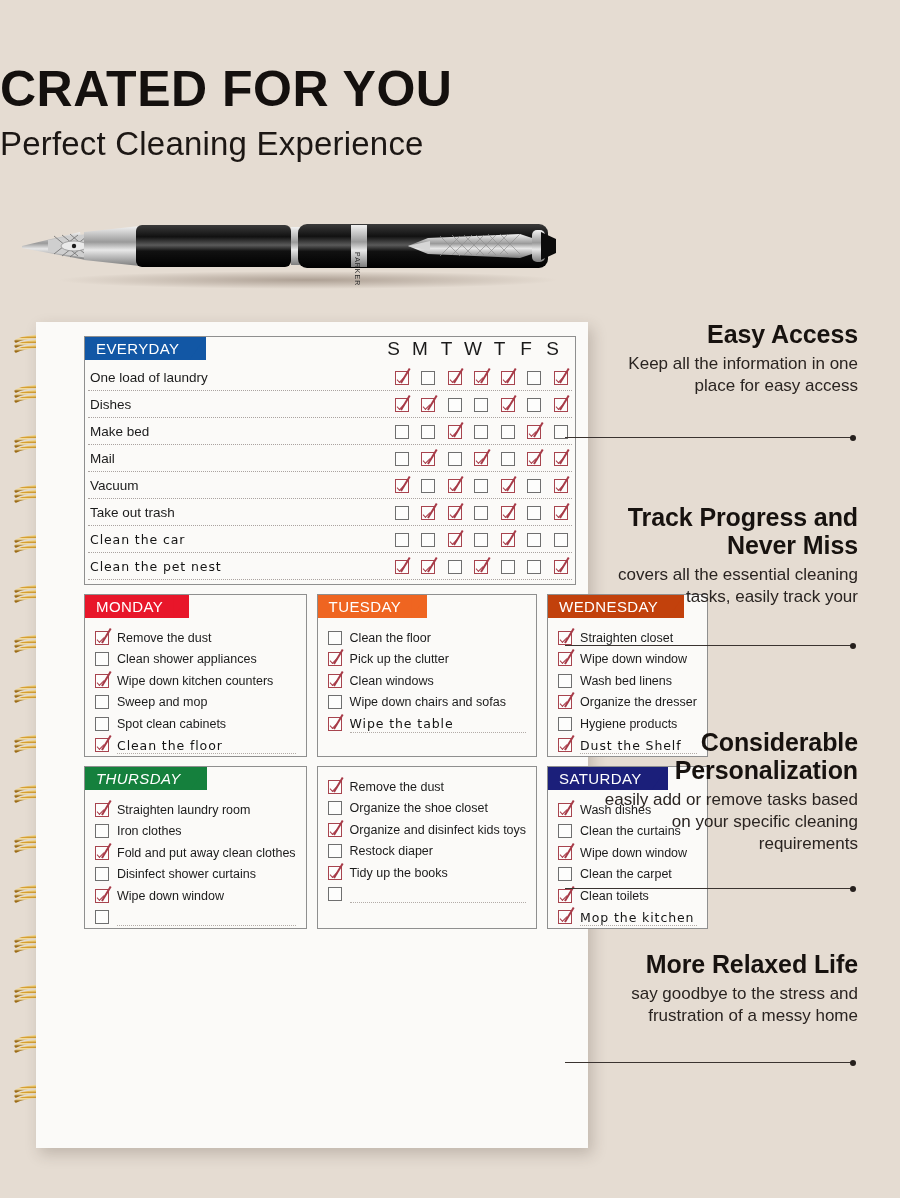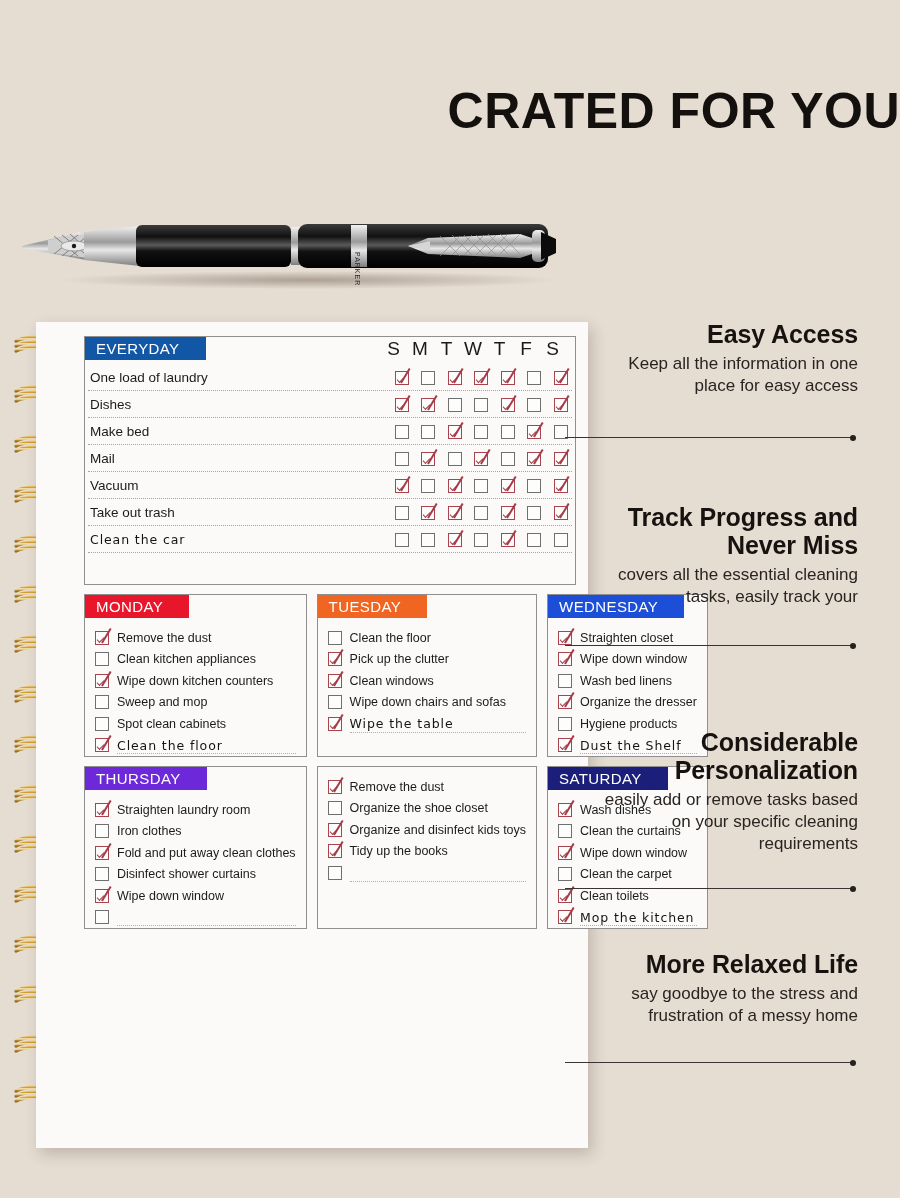--- a/index.html
+++ b/index.html
@@ -7,21 +7,21 @@
   body {
     width: 900px;
     height: 1198px;
     background: #e5dcd2;
     font-family: "Liberation Sans", sans-serif;
     position: relative;
     overflow: hidden;
   }
 
   
-  .header { text-align: right; padding-top: 84px; }
+  .header { text-align: left; padding-top: 62px; }
   .header-title {
     font-size: 50px;
     font-weight: bold;
     letter-spacing: 0.5px;
     color: #14100e;
     line-height: 1.08;
   }
   .header-subtitle {
     font-size: 33px;
     font-weight: 400;
@@ -224,20 +224,21 @@
     width: 6px; height: 6px;
     border-radius: 50%;
     background: #26201d;
   }
 </style>
 </head>
 <body>
 
 <div class="header">
   <div class="header-title">CRATED FOR YOU</div>
+  <div class="header-subtitle">Perfect Cleaning Experience</div>
 </div>
 
 <div class="pen-wrap">
   <svg width="580" height="90" viewBox="0 0 580 90">
     <defs>
       <linearGradient id="barrel" x1="0" y1="0" x2="0" y2="1">
         <stop offset="0%" stop-color="#3b3b3b"></stop>
         <stop offset="28%" stop-color="#111111"></stop>
         <stop offset="48%" stop-color="#5a5a5a"></stop>
         <stop offset="62%" stop-color="#111111"></stop>
@@ -616,34 +617,60 @@
                 <span class="cb on"></span>
               </span>
               <span class="cb-cell">
                 <span class="cb"></span>
               </span>
               <span class="cb-cell">
                 <span class="cb"></span>
               </span>
             </div>
           </div>
+          <div class="ev-row">
+            <div class="ev-label hand" style="font-family: &quot;DejaVu Sans&quot;, sans-serif; letter-spacing: 0.9px;">Clean the pet nest</div>
+            <div class="ev-boxes">
+              <span class="cb-cell">
+                <span class="cb on"></span>
+              </span>
+              <span class="cb-cell">
+                <span class="cb on"></span>
+              </span>
+              <span class="cb-cell">
+                <span class="cb"></span>
+              </span>
+              <span class="cb-cell">
+                <span class="cb on"></span>
+              </span>
+              <span class="cb-cell">
+                <span class="cb"></span>
+              </span>
+              <span class="cb-cell">
+                <span class="cb"></span>
+              </span>
+              <span class="cb-cell">
+                <span class="cb on"></span>
+              </span>
+            </div>
+          </div>
         </div>
     </div>
 
     <div class="days-grid" id="days-grid">
         <div class="panel day-panel">
           <div class="tab-row"><span class="day-tab" style="background: rgb(232, 22, 42);">MONDAY</span></div>
           <div class="day-items">
             <div class="day-item">
               <span class="cb on"></span>
               <span class="day-text">Remove the dust</span>
             </div>
             <div class="day-item">
               <span class="cb"></span>
-              <span class="day-text">Clean kitchen appliances</span>
+              <span class="day-text">Clean shower appliances</span>
             </div>
             <div class="day-item">
               <span class="cb on"></span>
               <span class="day-text">Wipe down kitchen counters</span>
             </div>
             <div class="day-item">
               <span class="cb"></span>
               <span class="day-text">Sweep and mop</span>
             </div>
             <div class="day-item">
@@ -675,21 +702,21 @@
               <span class="cb"></span>
               <span class="day-text">Wipe down chairs and sofas</span>
             </div>
             <div class="day-item hand last-rule">
               <span class="cb on"></span>
               <span class="day-text" style="font-family: &quot;DejaVu Sans&quot;, sans-serif; letter-spacing: 0.9px;">Wipe the table</span>
             </div>
           </div>
         </div>
         <div class="panel day-panel">
-          <div class="tab-row"><span class="day-tab" style="background: #1d4ed8;">WEDNESDAY</span></div>
+          <div class="tab-row"><span class="day-tab" style="background: #c2410c;">WEDNESDAY</span></div>
           <div class="day-items">
             <div class="day-item">
               <span class="cb on"></span>
               <span class="day-text">Straighten closet</span>
             </div>
             <div class="day-item">
               <span class="cb on"></span>
               <span class="day-text">Wipe down window</span>
             </div>
             <div class="day-item">
@@ -704,21 +731,21 @@
               <span class="cb"></span>
               <span class="day-text">Hygiene products</span>
             </div>
             <div class="day-item hand last-rule">
               <span class="cb on"></span>
               <span class="day-text" style="font-family: &quot;DejaVu Sans&quot;, sans-serif; letter-spacing: 0.9px;">Dust the Shelf</span>
             </div>
           </div>
         </div>
         <div class="panel day-panel">
-          <div class="tab-row"><span class="day-tab" style="background: #6d28d9;">THURSDAY</span></div>
+          <div class="tab-row"><span class="day-tab" style="background: #15803d; font-style: italic;">THURSDAY</span></div>
           <div class="day-items">
             <div class="day-item">
               <span class="cb on"></span>
               <span class="day-text">Straighten laundry room</span>
             </div>
             <div class="day-item">
               <span class="cb"></span>
               <span class="day-text">Iron clothes</span>
             </div>
             <div class="day-item">
@@ -745,20 +772,24 @@
               <span class="cb on"></span>
               <span class="day-text">Remove the dust</span>
             </div>
             <div class="day-item">
               <span class="cb"></span>
               <span class="day-text">Organize the shoe closet</span>
             </div>
             <div class="day-item">
               <span class="cb on"></span>
               <span class="day-text">Organize and disinfect kids toys</span>
+            </div>
+            <div class="day-item">
+              <span class="cb"></span>
+              <span class="day-text">Restock diaper</span>
             </div>
             <div class="day-item">
               <span class="cb on"></span>
               <span class="day-text">Tidy up the books</span>
             </div>
             <div class="day-item blank">
               <span class="cb"></span>
               <span class="day-text"></span>
             </div>
           </div>

